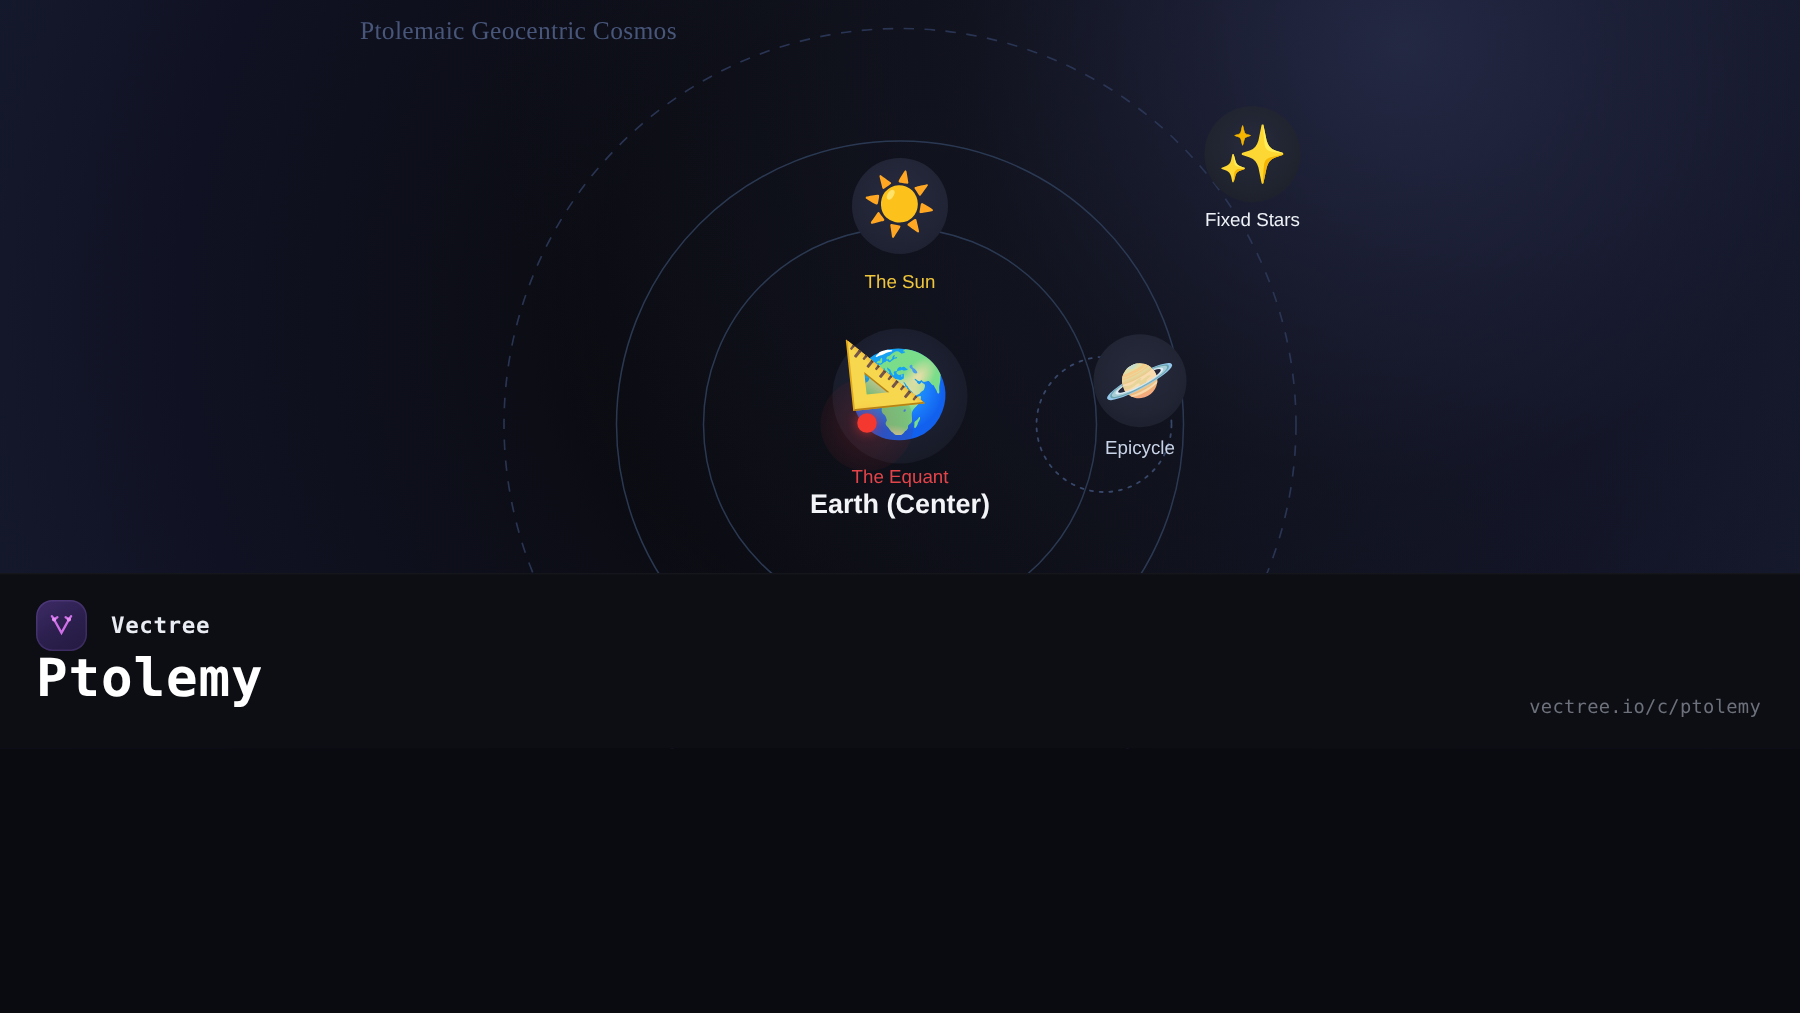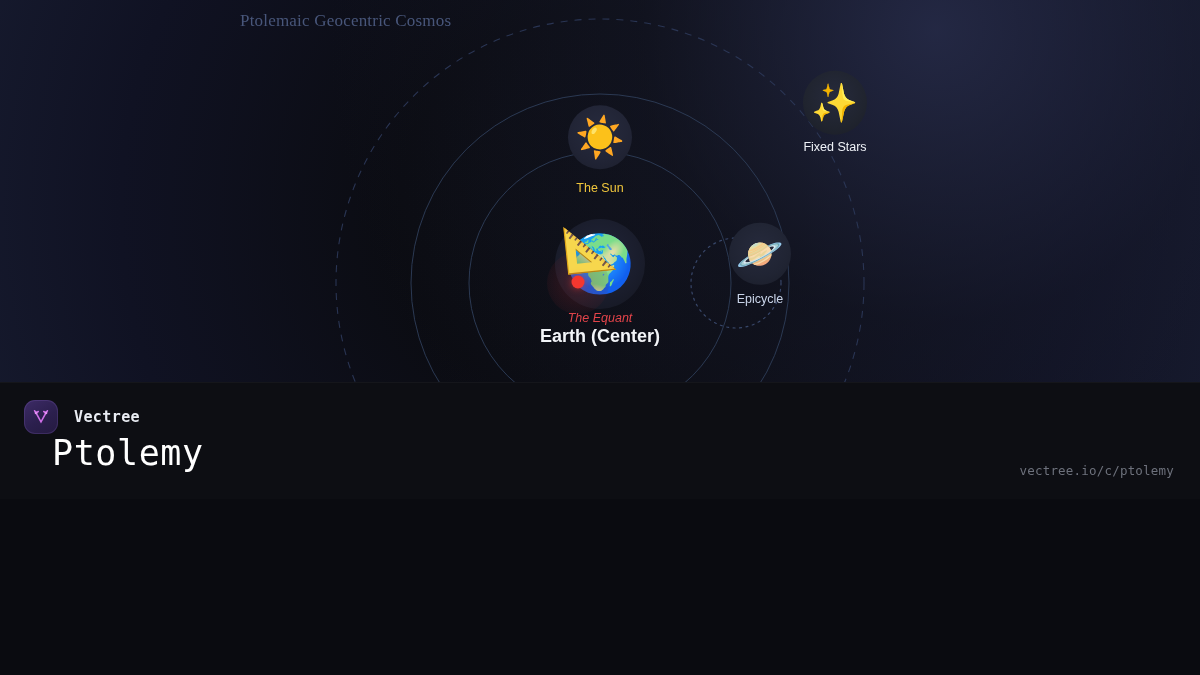--- a/index.html
+++ b/index.html
@@ -82,21 +82,20 @@
     margin-top: 2px;
     display: flex;
     flex-direction: column;
     align-items: center;
     line-height: 1.18;
   }
   .label-equant {
     font-size: 12.5px;
     color: #e3444a;
     white-space: nowrap;
-    font-style: italic;
   }
   .label-earth {
     font-size: 18px;
     color: #f2f4f8;
     white-space: nowrap;
     font-weight: bold;
   }
   
   .ruler-glyph {
     position: absolute;
@@ -185,24 +184,23 @@
     font-weight: bold;
     color: #e9ecf3;
     letter-spacing: .4px;
   }
   .deck-title {
     position: absolute;
     left: 24px;
     top: 50px;
     font-family: "DejaVu Sans Mono", monospace;
     font-size: 35px;
-    font-weight: normal;
+    font-weight: bold;
     color: #ffffff;
     letter-spacing: .6px;
-    margin-left: 28px;
   }
   .footer-url {
     position: absolute;
     right: 26px;
     bottom: 21px;
     font-family: "DejaVu Sans Mono", monospace;
     font-size: 12.5px;
     color: #6d717c;
     letter-spacing: .2px;
     margin-left: 20px;

